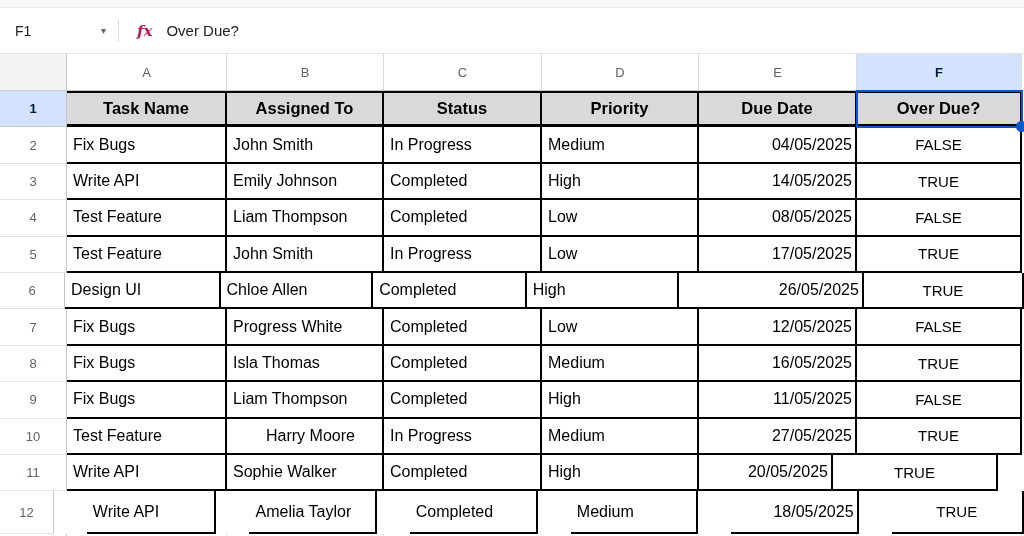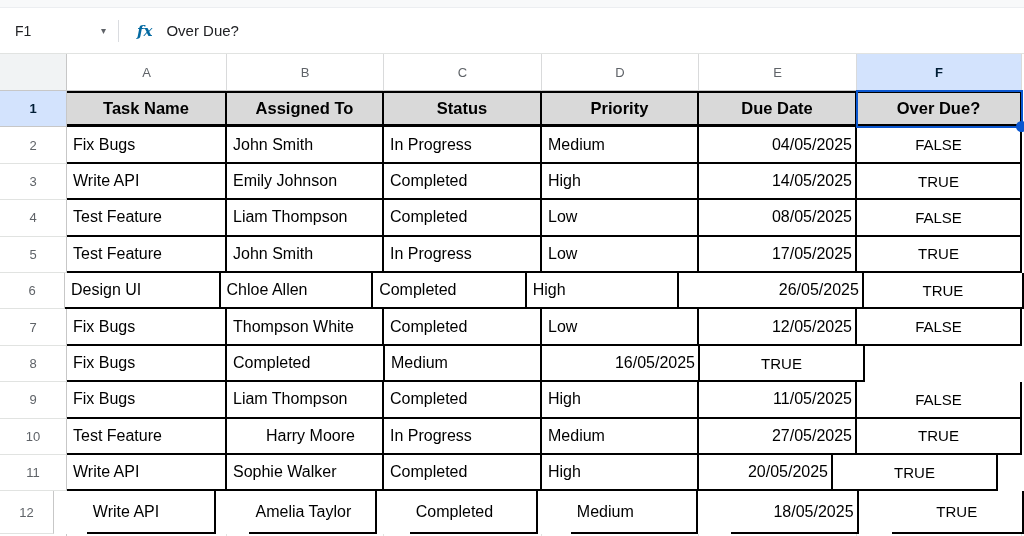--- a/index.html
+++ b/index.html
@@ -12,21 +12,21 @@
 
   
   .formula-bar { height:46px; background:#fff; border-bottom:1px solid #e1e3e1;
                  display:flex; align-items:center; }
   .name-box { width:118px; height:100%; display:flex; align-items:center;
               padding-left:15px; cursor:pointer; }
   .name-box .ref { font-size:14px; color:#202124; flex:1; }
   .name-box .arrow { font-size:10px; color:#5f6368; margin-right:12px; }
   .fb-divider { width:1px; height:22px; background:#dadce0; }
   .fx { font-family:"DejaVu Serif", serif; font-style:italic; font-weight:bold;
-        font-size:15px; color:#0369a1; margin:0 14px 0 18px; }
+        font-size:15px; color:#be185d; margin:0 14px 0 18px; }
   .formula-text { font-size:15px; color:#202124; flex:1; }
 
   
   .grid { position:relative; width:1024px; height:481px; }
   .col-header-row { display:flex; height:37px; }
   .corner { width:67px; height:100%; background:#f1f3f4;
             border-right:1px solid #c7c7c7; border-bottom:1px solid #c7c7c7; }
   .col-h { height:100%; background:#ffffff; border-right:1px solid #d9dadb;
            border-bottom:1px solid #c7c7c7; display:flex; align-items:center;
            justify-content:center; font-size:13px; color:#5f6368; cursor:pointer; }
@@ -139,29 +139,30 @@
           <div class="cell al-left" style="width: 160px;">Design UI</div>
           <div class="cell al-left" style="width: 157px;">Chloe Allen</div>
           <div class="cell al-left" style="width: 158px;">Completed</div>
           <div class="cell al-left" style="width: 157px;">High</div>
           <div class="cell al-right" style="width: 190px;">26/05/2025</div>
           <div class="cell al-center f-col" style="width: 165px;">TRUE</div>
         </div>
         <div class="g-row" style="height: 36.42px;">
           <div class="row-num">7</div>
           <div class="cell al-left" style="width: 160px;">Fix Bugs</div>
-          <div class="cell al-left" style="width: 157px;">Thompson White</div>
+          <div class="cell al-left" style="width: 157px;">Progress White</div>
           <div class="cell al-left" style="width: 158px;">Completed</div>
           <div class="cell al-left" style="width: 157px;">Low</div>
           <div class="cell al-right" style="width: 158px;">12/05/2025</div>
           <div class="cell al-center f-col" style="width: 165px;">FALSE</div>
         </div>
         <div class="g-row" style="height: 36.42px;">
           <div class="row-num">8</div>
           <div class="cell al-left" style="width: 160px;">Fix Bugs</div>
+          <div class="cell al-left" style="width: 157px;">Isla Thomas</div>
           <div class="cell al-left" style="width: 158px;">Completed</div>
           <div class="cell al-left" style="width: 157px;">Medium</div>
           <div class="cell al-right" style="width: 158px;">16/05/2025</div>
           <div class="cell al-center f-col" style="width: 165px;">TRUE</div>
         </div>
         <div class="g-row" style="height: 36.42px;">
           <div class="row-num">9</div>
           <div class="cell al-left" style="width: 160px;">Fix Bugs</div>
           <div class="cell al-left" style="width: 157px;">Liam Thompson</div>
           <div class="cell al-left" style="width: 158px;">Completed</div>

